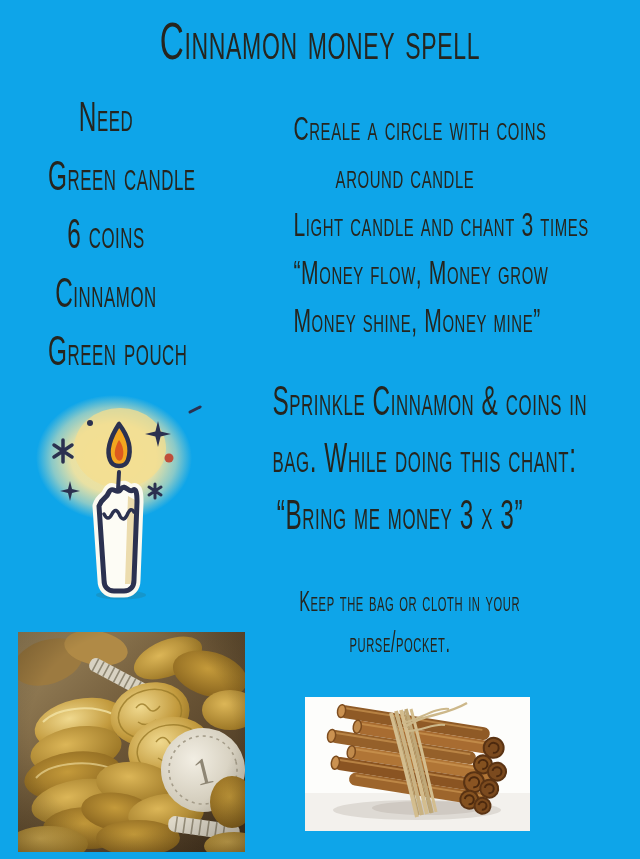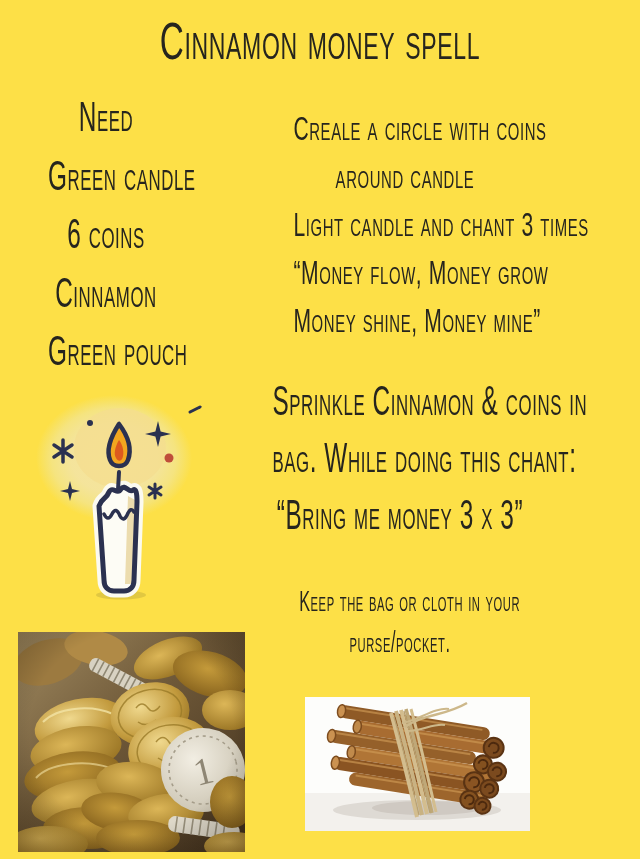--- a/index.html
+++ b/index.html
@@ -3,21 +3,21 @@
 <meta charset="utf-8">
 <style>
   html,body{margin:0;padding:0;}
   body{
     width:640px;height:859px;overflow:hidden;
     background:#c4cd72;
     font-family:"Liberation Sans", sans-serif;
   }
   .poster{
     position:relative;width:640px;height:859px;overflow:hidden;
-    background:#fde047;color:#26251e;
+    background:#0ea5e9;color:#26251e;
   }
   .txt{
     position:absolute;
     text-align:center;
     font-variant:small-caps;
     font-weight:500;
     letter-spacing:1px;
     transform-origin:50% 0;
   }
   .txt .line{white-space:nowrap;}

